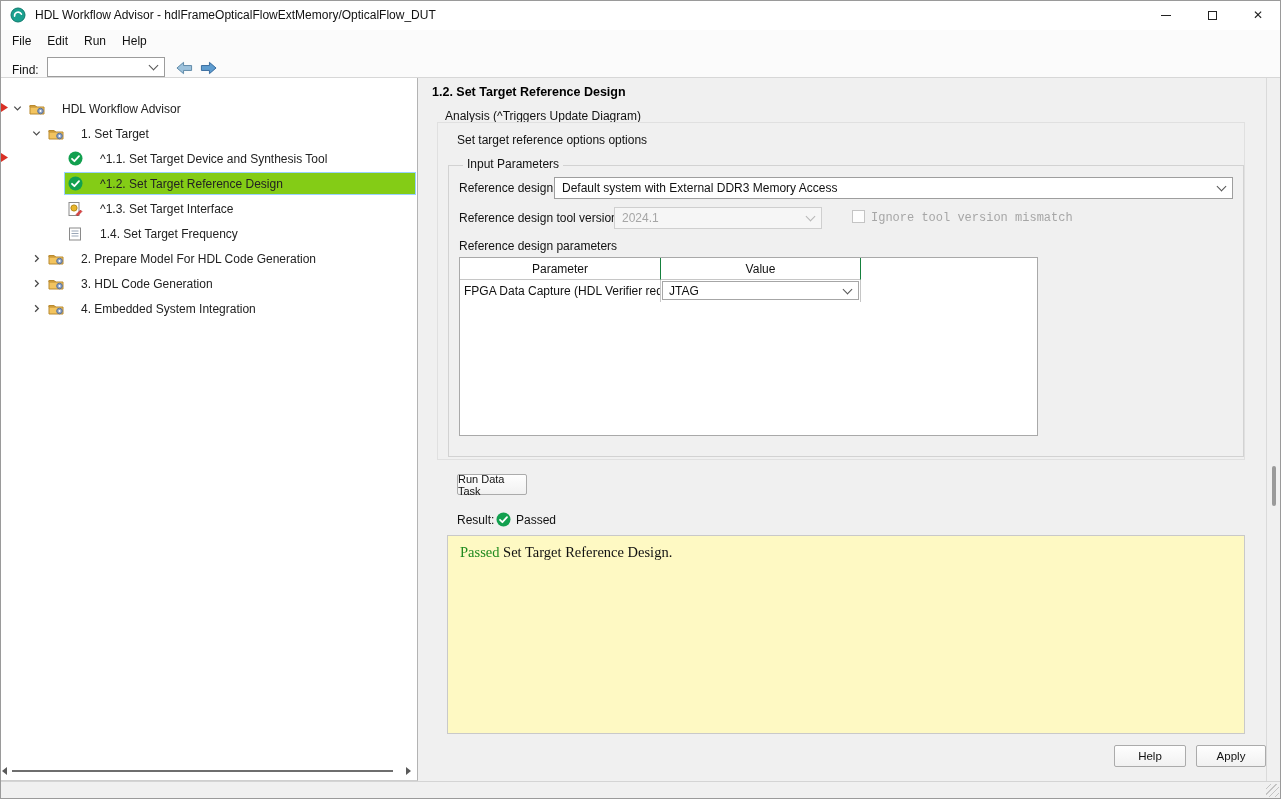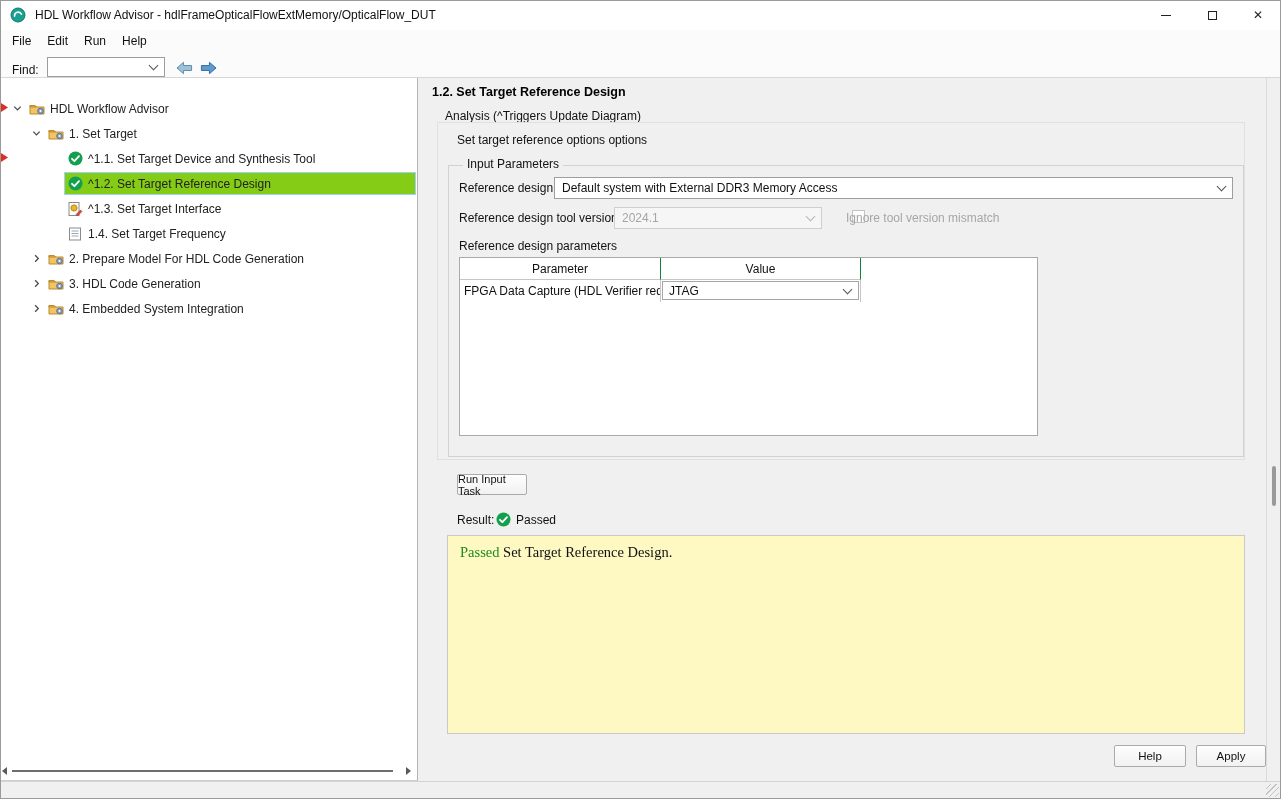--- a/index.html
+++ b/index.html
@@ -34,21 +34,21 @@
   .nav-arrow + .nav-arrow { margin-left:4px; }
 
   
   .tree-panel { position:absolute; left:0; top:78px; width:418px; height:703px; background:#ffffff; border-right:1px solid #b3b3b3; border-bottom:1px solid #cfcfcf; }
   .tree-rows { position:absolute; left:0; top:18px; right:1px; }
   .tree-row { height:25px; display:flex; align-items:center; }
   .tree-row.lvl0 { padding-left:8px; }
   .tree-row.lvl1 { padding-left:27px; }
   .tree-row.lvl2 { padding-left:46px; }
   .chev { width:18px; height:16px; display:flex; align-items:center; justify-content:center; flex:0 0 18px; }
-  .row-content { flex:1; display:flex; align-items:center; gap:5px; height:23px; padding:0 4px 0 2px; border:1px solid transparent; }
+  .row-content { flex:1; display:flex; align-items:center; gap:17px; height:23px; padding:0 4px 0 2px; border:1px solid transparent; }
   .row-content.selected { background:#84cc16; border-color:#99d1ff; }
   .ticon { width:16px; height:16px; flex:0 0 16px; display:flex; align-items:center; justify-content:center; }
   .tlabel { white-space:nowrap; color:#222; }
   .red-marker { position:absolute; left:1px; width:7px; height:9px; }
 
   
   .hscroll { position:absolute; left:2px; right:6px; bottom:3px; height:12px; }
   .hscroll .arr-left { position:absolute; left:0; top:2px; width:0; height:0; border-top:4px solid transparent; border-bottom:4px solid transparent; border-right:5px solid #5a5a5a; }
   .hscroll .arr-right { position:absolute; right:0; top:2px; width:0; height:0; border-top:4px solid transparent; border-bottom:4px solid transparent; border-left:5px solid #5a5a5a; }
   .hscroll .thumb { position:absolute; left:10px; right:18px; top:5px; height:2px; background:#6e6e6e; }
@@ -335,21 +335,21 @@
         <span>Default system with External DDR3 Memory Access</span>
         <span class="chev-v"></span>
       </div>
 
       <div class="field-label" style="left:10px; top:45px;">Reference design tool version:</div>
       <div class="combo disabled" style="left:165px; top:41px; width:208px;">
         <span>2024.1</span>
         <span class="chev-v"></span>
       </div>
       <div class="checkbox" style="left:403px; top:44px;"></div>
-      <div class="cb-label" style="left:397px; top:45px;">Ignore tool version mismatch</div>
+      <div class="cb-label" style="left:422px; top:45px;font-family:Liberation Mono, monospace;">Ignore tool version mismatch</div>
 
       <div class="field-label" style="left:10px; top:73px;text-align:center;">Reference design parameters</div>
 
       <div class="param-table">
         <div class="pt-header">
           <div class="pt-hcell w1">Parameter</div>
           <div class="pt-hcell w2">Value</div>
         </div>
         <div class="pt-row">
           <div class="pt-cell w1">FPGA Data Capture (HDL Verifier req...</div>
@@ -357,21 +357,21 @@
             <div class="cell-combo">
               <span>JTAG</span>
               <span class="chev-v"></span>
             </div>
           </div>
         </div>
       </div>
     </div>
   </div>
 
-  <div class="btn run-btn">Run Input Task</div>
+  <div class="btn run-btn">Run Data Task</div>
 
   <div class="result-label">Result:</div>
   <svg class="result-check" viewBox="0 0 15 15">
     <circle cx="7.5" cy="7.5" r="7" fill="#12a04f"></circle>
     <path d="M4 7.8 L6.4 10.2 L11 5.2" stroke="#fff" stroke-width="1.8" fill="none" stroke-linecap="round" stroke-linejoin="round"></path>
   </svg>
   <div class="result-status">Passed</div>
 
   <div class="result-box">
     <div class="result-message">

